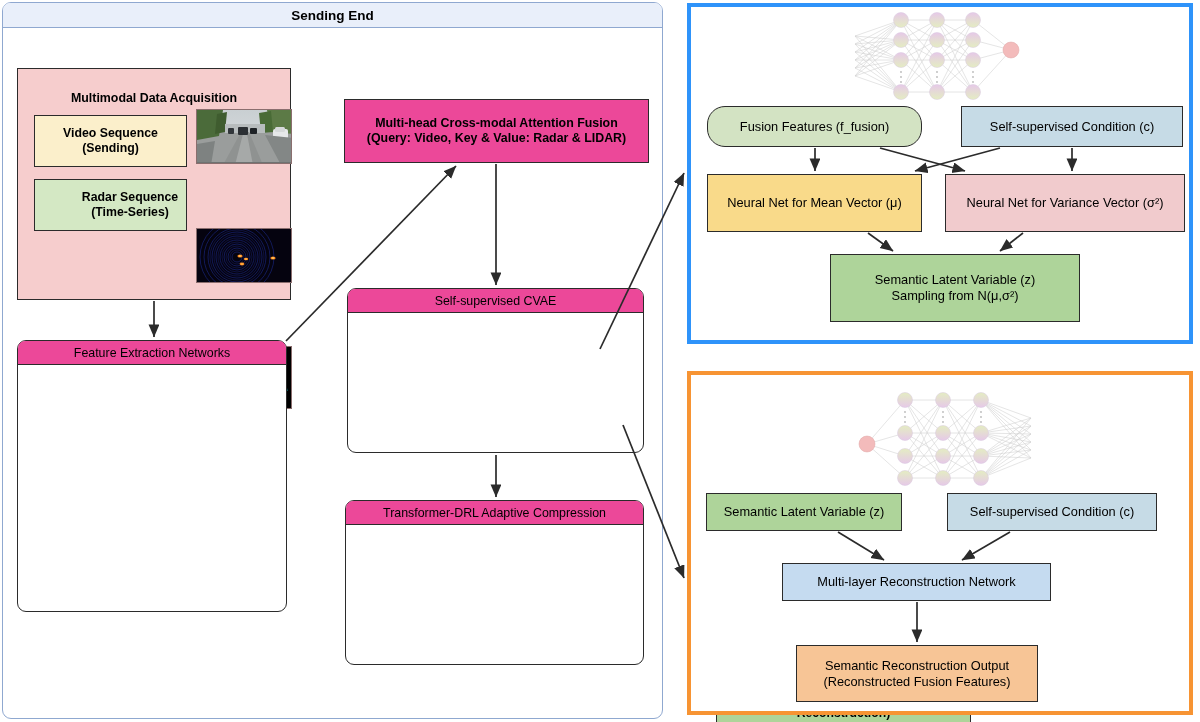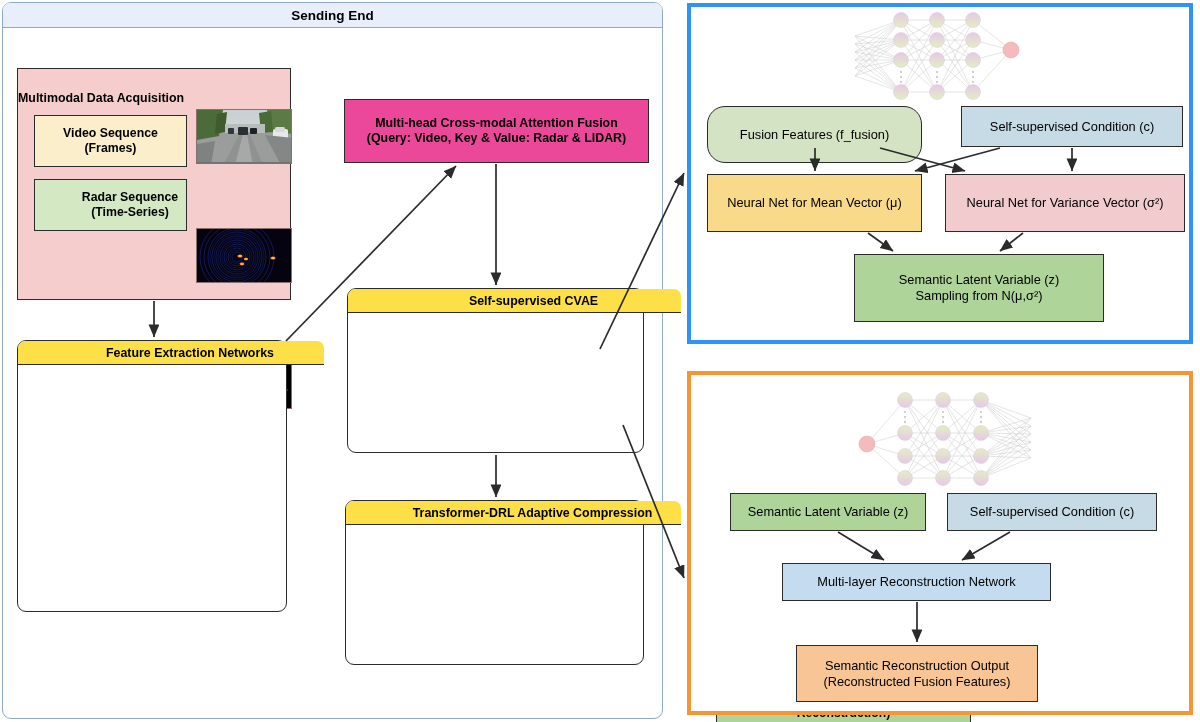--- a/index.html
+++ b/index.html
@@ -13,60 +13,60 @@
   #sending-header{left:0;top:0;width:100%;height:25px;background:#E9EFFA;
                   border-bottom:1.5px solid #8FA8D0;border-radius:7px 7px 0 0;
                   display:flex;align-items:center;justify-content:center;
                   font-weight:bold;font-size:13.5px;}
   #blue-panel{left:687px;top:3px;width:506px;height:341px;border:4px solid #2E93FA;background:#fff;}
   #orange-panel{left:687px;top:371px;width:506px;height:344px;border:4px solid #F79433;background:#fff;}
 
   
   .group{border:1.6px solid #2b2b2b;border-radius:9px;background:#fff;}
   .group>.ghead{position:absolute;left:0;top:0;width:100%;height:23px;
-                background:#fde047;border-bottom:1.6px solid #2b2b2b;border-radius:7px 7px 0 0;
+                background:#ec4899;border-bottom:1.6px solid #2b2b2b;border-radius:7px 7px 0 0;
                 display:flex;align-items:center;justify-content:center;
-                font-weight:bold;font-size:12.4px;padding-left:38px;}
+                font-weight:normal;font-size:12.4px;}
 
   
   .node{border:1.4px solid #2b2b2b;display:flex;align-items:center;justify-content:center;
         text-align:center;line-height:1.22;padding:2px 5px;}
   .bold{font-weight:bold;}
 
   .c-yellow-soft{background:#FBEFCB;}
   .c-green-soft{background:#D4E8C4;}
   .c-purple-soft{background:#E2D5EC;}
   .c-amber{background:#ec4899;}
   .c-green{background:#AED49A;}
   .c-greenL{background:#D3E3C3;}
   .c-blueL{background:#C6DBE6;}
   .c-yellow{background:#F9DA8A;}
   .c-pink{background:#F1CBCD;}
-  .c-greenM{background:#AED49A;margin-left:24px;}
+  .c-greenM{background:#AED49A;}
   .c-blueM{background:#C5DBF0;}
   .c-orange{background:#F7C596;}
 
   
   .thumb{border:1px solid #8a6e6e;overflow:hidden;position:relative;}
   svg{display:block;}
   .arrow-layer{position:absolute;left:0;top:0;width:1200px;height:722px;pointer-events:none;}
 </style>
 </head>
 <body>
 
 <div class="abs" id="sending-panel">
   <div class="abs" id="sending-header">Sending End</div>
 </div>
 
 <div class="abs" style="left:17px;top:68px;width:274px;height:232px;background:#F6CDCD;border:1.6px solid #2b2b2b;">
-  <div class="abs" style="left:0;top:22px;width:100%;font-weight:bold;font-size:12.4px;">Multimodal Data Acquisition</div>
+  <div class="abs" style="left:0;top:22px;width:100%;text-align:center;font-weight:bold;font-size:12.4px;">Multimodal Data Acquisition</div>
 
   <div class="abs node c-yellow-soft bold" style="left:16px;top:46px;width:153px;height:52px;flex-direction:column;font-size:12.3px;">
     <span>Video Sequence</span>
-    <span>(Frames)</span>
+    <span>(Sending)</span>
   </div>
   <div class="abs thumb" style="left:178px;top:40px;width:96px;height:55px;">
     <svg width="96" height="55" viewBox="0 0 96 55">
       <defs>
           <linearGradient id="sky" x1="0" y1="0" x2="0" y2="1">
         <stop offset="0" stop-color="#c9cfd2"></stop>
             <stop offset="1" stop-color="#dde1e2"></stop>
           </linearGradient>
         </defs>
       <rect width="96" height="55" fill="url(#sky)"></rect>
@@ -295,21 +295,21 @@
       <circle cx="92" cy="66" r="0.9"></circle>
         <circle cx="92" cy="71" r="0.9"></circle>
         <circle cx="92" cy="76" r="0.9"></circle>
       <circle cx="128" cy="66" r="0.9"></circle>
         <circle cx="128" cy="71" r="0.9"></circle>
         <circle cx="128" cy="76" r="0.9"></circle>
     </g>
   </svg>
 </div>
 
-<div class="abs node c-greenL" style="left:707px;top:106px;width:215px;height:57px;font-size:12.8px;border-radius:18px;">
+<div class="abs node c-greenL" style="left:707px;top:106px;width:215px;height:41px;font-size:12.8px;border-radius:18px;">
   <span>Fusion Features (f_fusion)</span>
 </div>
 <div class="abs node c-blueL" style="left:961px;top:106px;width:222px;height:41px;font-size:12.8px;">
   <span>Self-supervised Condition (c)</span>
 </div>
 <div class="abs node c-yellow" style="left:707px;top:174px;width:215px;height:58px;font-size:12.8px;justify-content:center;">
   <span>Neural Net for Mean Vector (μ)</span>
 </div>
 <div class="abs node c-pink" style="left:945px;top:174px;width:240px;height:58px;font-size:12.8px;">
   <span>Neural Net for Variance Vector (σ²)</span>

